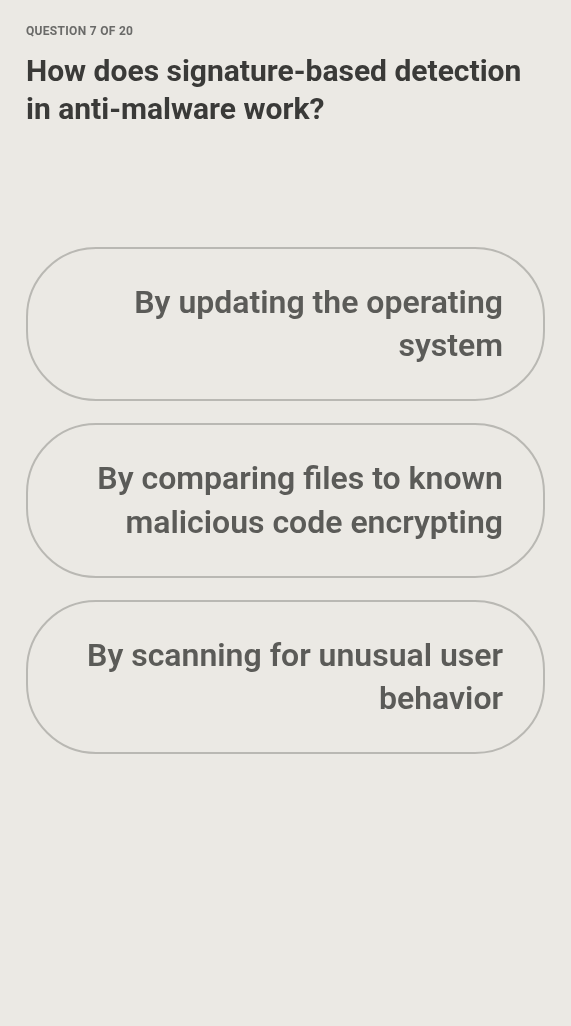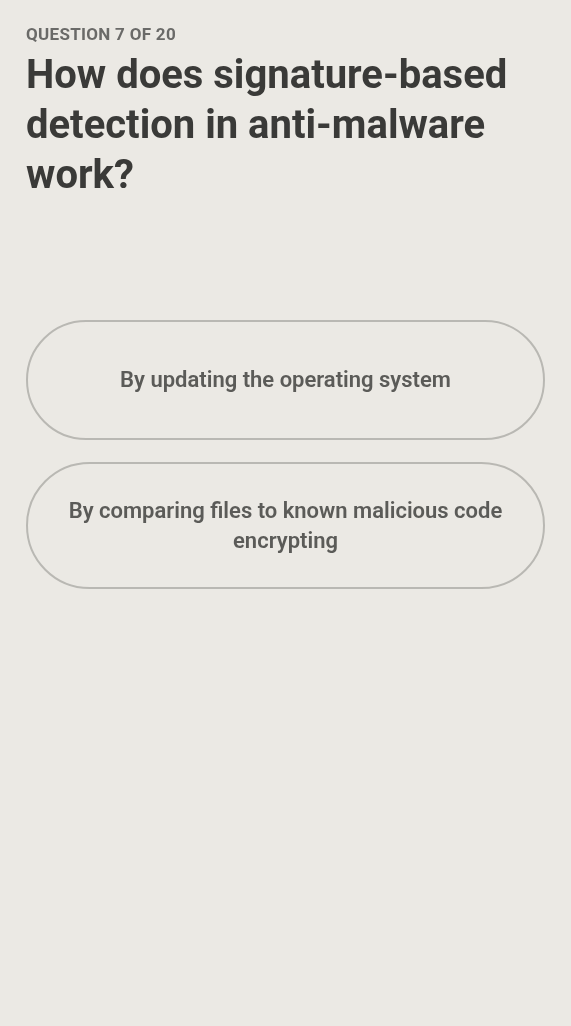--- a/index.html
+++ b/index.html
@@ -9,28 +9,28 @@
     }
     body {
       width: 571px;
       height: 1026px;
       background: #ebe9e4;
       font-family: -apple-system, BlinkMacSystemFont, "Segoe UI", Roboto, "Helvetica Neue", Arial, sans-serif;
       padding: 24px 26px 0 26px;
       overflow: hidden;
     }
     .question-counter {
-      font-size: 17px;
+      font-size: 12px;
       font-weight: 700;
       color: #6a6a68;
       letter-spacing: 0.3px;
-      margin-bottom: 6px;
+      margin-bottom: 14px;
     }
     .question-text {
-      font-size: 40px;
+      font-size: 30px;
       font-weight: 700;
       color: #3a3a38;
       line-height: 1.25;
       margin-bottom: 120px;
     }
     .answers {
       display: flex;
       flex-direction: column;
       gap: 22px;
     }
@@ -40,33 +40,37 @@
       padding: 32px 40px;
       text-align: center;
       cursor: pointer;
       background: transparent;
       display: flex;
       align-items: center;
       justify-content: center;
       min-height: 120px;
     }
     .answer-option span {
-      font-size: 22px;
+      font-size: 32px;
       font-weight: 600;
       color: #5b5b58;
       line-height: 1.35;
+      text-align: right;
     }
   </style>
 </head>
 <body>
 
 <div class="question-counter">QUESTION 7 OF 20</div>
 
 <div class="question-text">How does signature-based detection in anti-malware work?</div>
 
 <div class="answers">
   <div class="answer-option">
     <span>By updating the operating system</span>
   </div>
   <div class="answer-option">
     <span>By comparing files to known malicious code encrypting</span>
   </div>
+  <div class="answer-option">
+    <span>By scanning for unusual user behavior</span>
+  </div>
 </div>
 
 </body></html>

